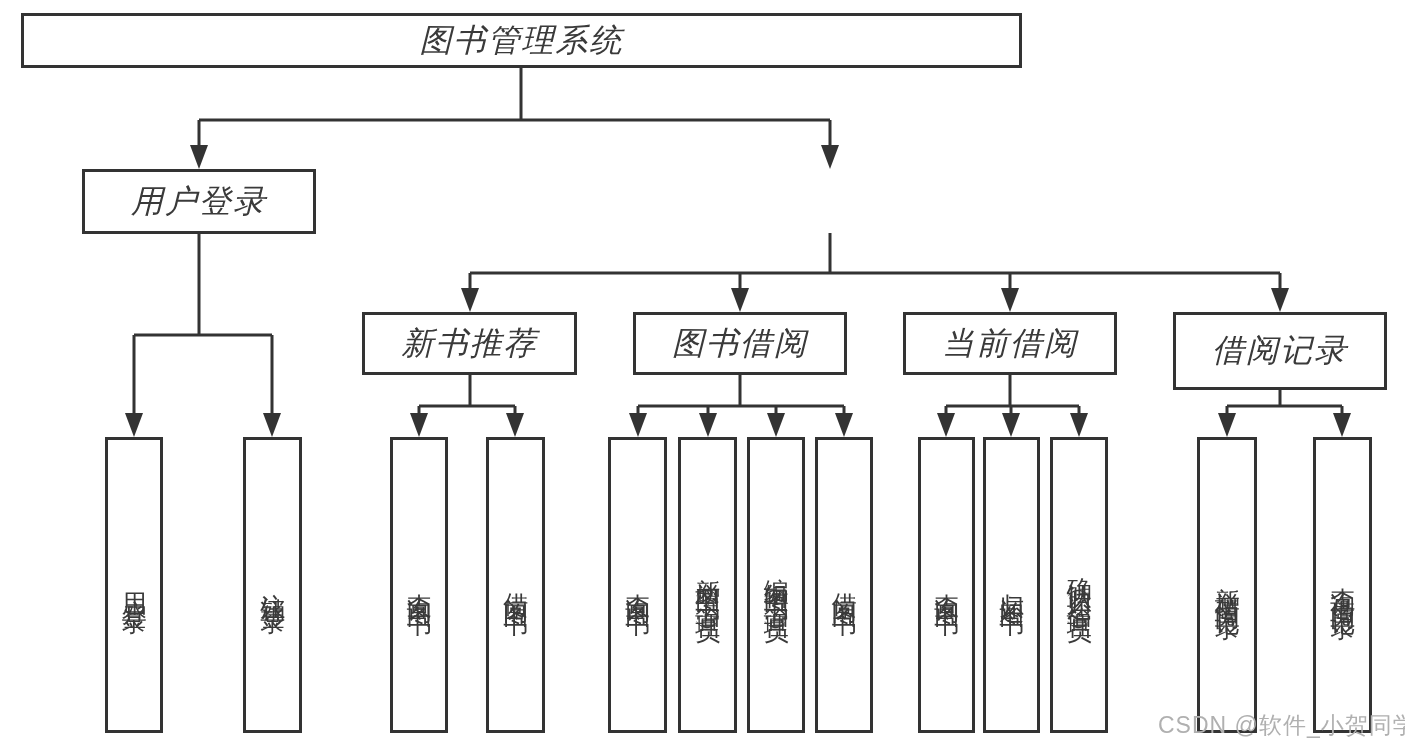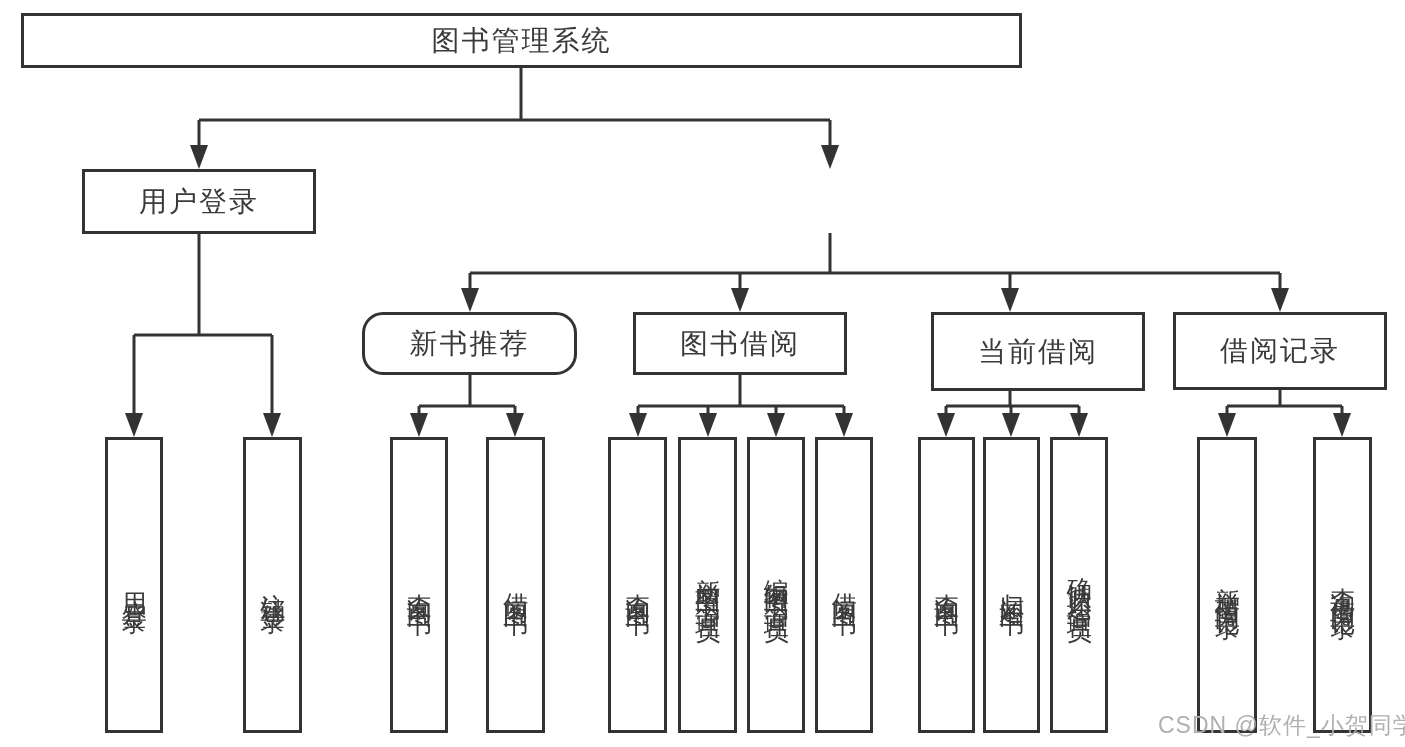--- a/index.html
+++ b/index.html
@@ -36,23 +36,24 @@
     position: absolute;
     box-sizing: border-box;
     background: #ffffff;
     border: 3px solid var(--line, #333333);
     display: flex;
     align-items: center;
     justify-content: center;
     text-align: center;
   }
   .hnode {
-    font-size: 28px;
+    font-size: 32px;
     letter-spacing: 2px;
     white-space: nowrap;
+    font-style: italic;
   }
   .vnode {
     font-size: 25px;
   }
   .vnode .vtext {
     writing-mode: vertical-rl;
     text-orientation: mixed;
     letter-spacing: 6px;
     line-height: 1.1;
   }
@@ -122,27 +123,27 @@
   </svg>
 
   <div class="node hnode" style="left:21px; top:13px; width:1001px; height:55px;">
     <span>图书管理系统</span>
   </div>
 
   <div class="node hnode" style="left:82px; top:169px; width:234px; height:65px;">
     <span>用户登录</span>
   </div>
 
-  <div class="node hnode" style="left:362px; top:312px; width:215px; height:63px;border-radius:21px;">
+  <div class="node hnode" style="left:362px; top:312px; width:215px; height:63px;">
     <span>新书推荐</span>
   </div>
   <div class="node hnode" style="left:633px; top:312px; width:214px; height:63px;">
     <span>图书借阅</span>
   </div>
-  <div class="node hnode" style="left:931px; top:312px; width:214px; height:79px;">
+  <div class="node hnode" style="left:903px; top:312px; width:214px; height:63px;">
     <span>当前借阅</span>
   </div>
   <div class="node hnode" style="left:1173px; top:312px; width:214px; height:78px;">
     <span>借阅记录</span>
   </div>
 
   <div class="node vnode" style="left:105px; top:437px; width:58px; height:296px;">
     <span class="vtext">用户登录</span>
   </div>
   <div class="node vnode" style="left:243px; top:437px; width:59px; height:296px;">

